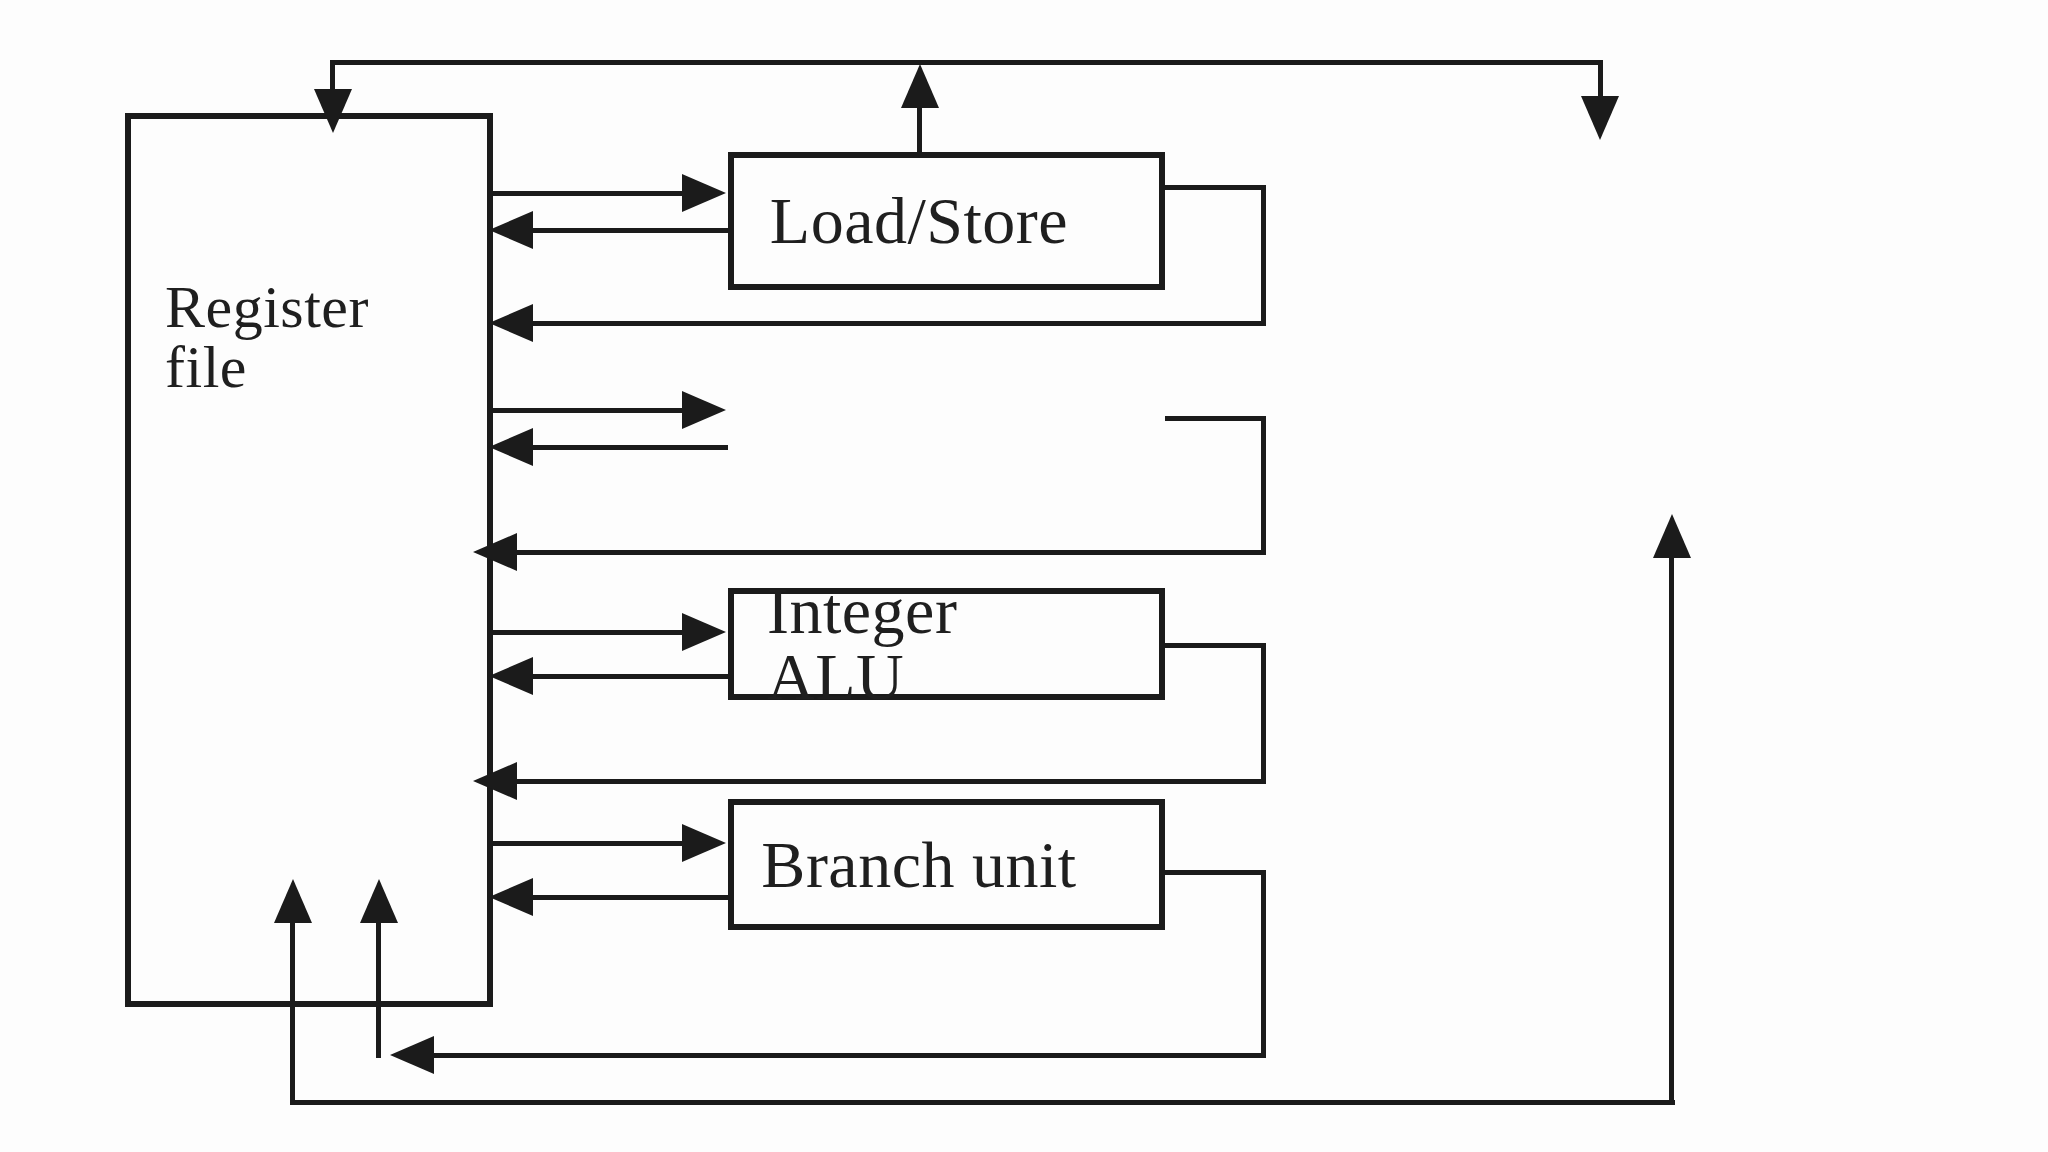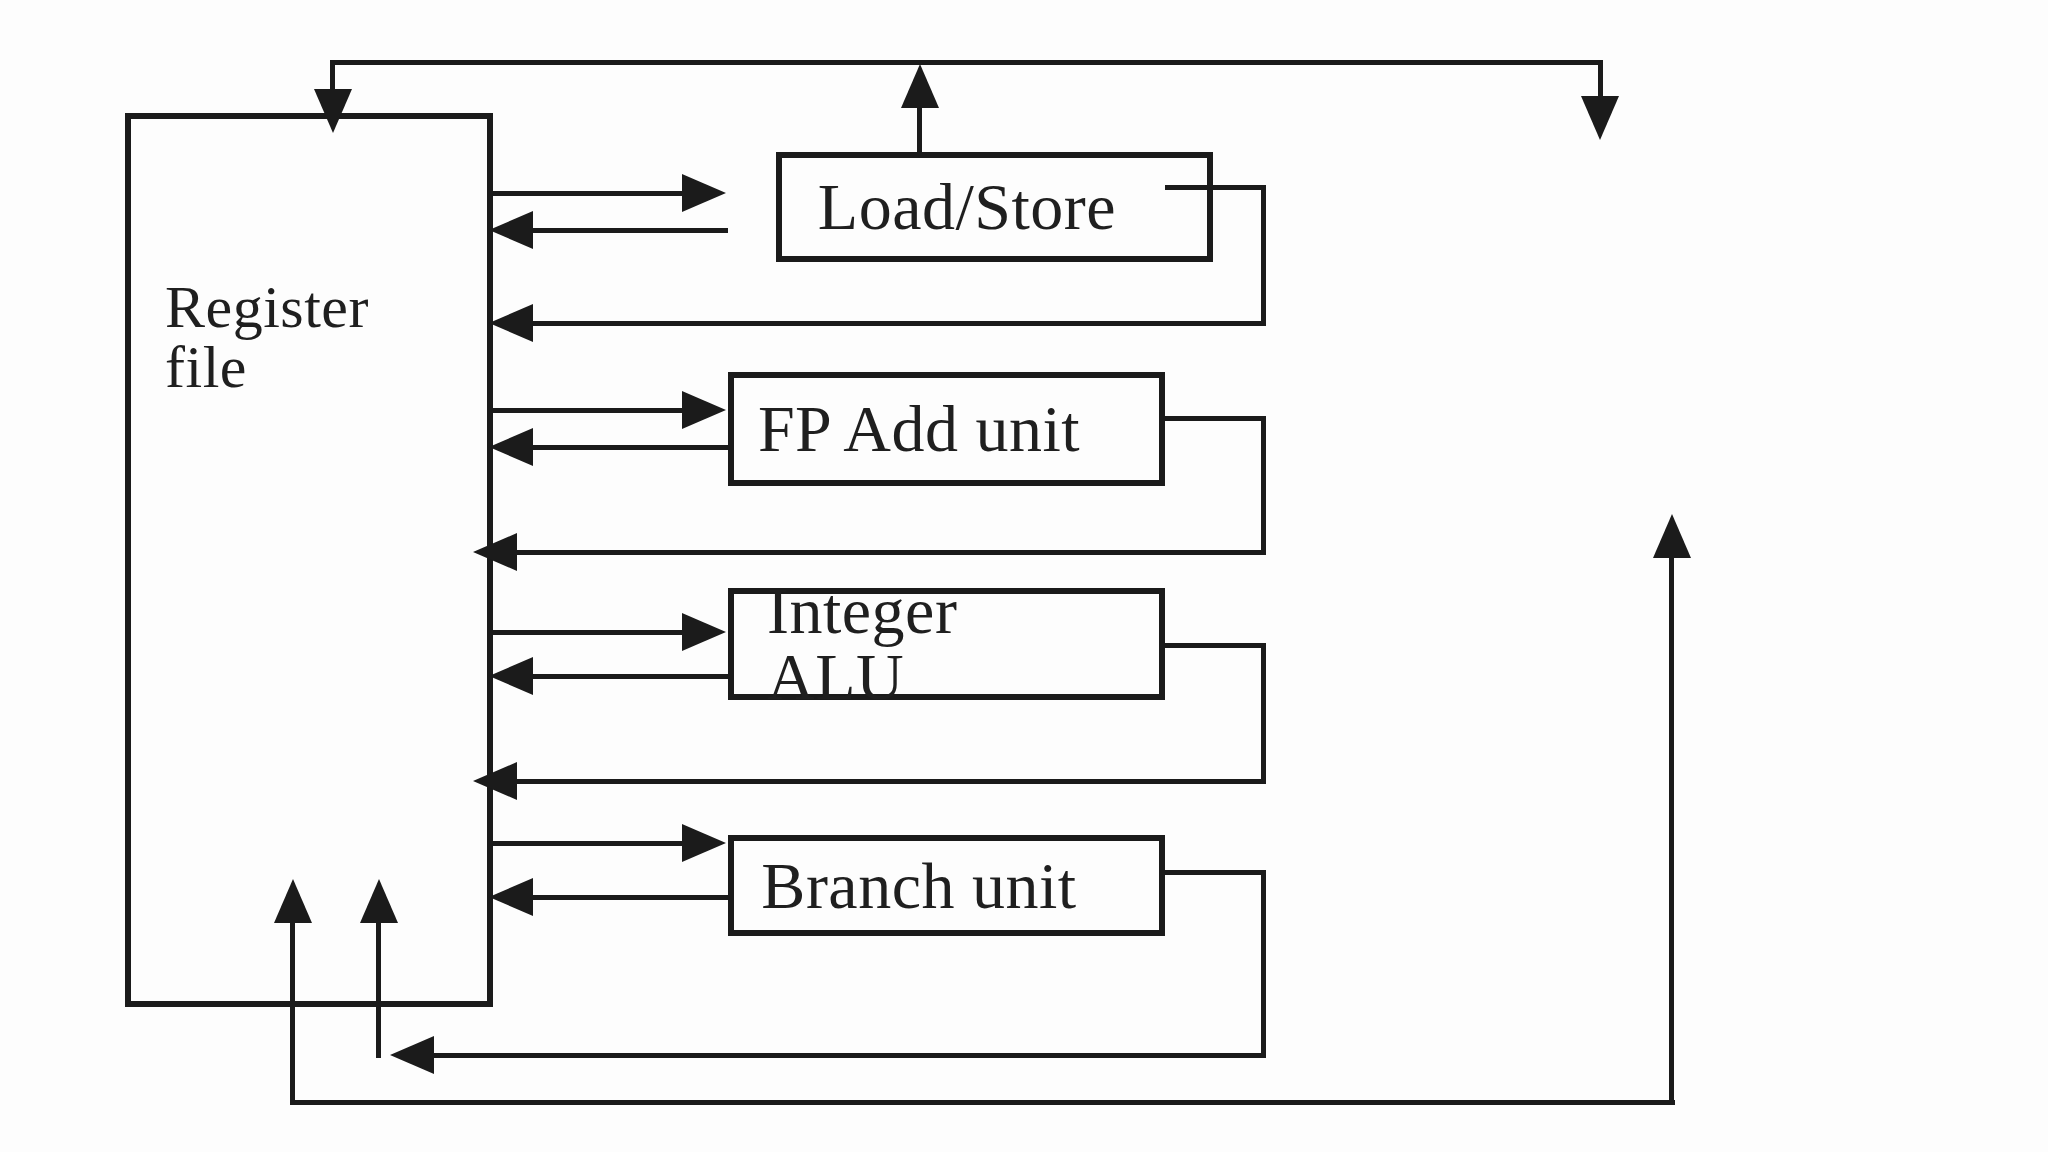--- a/index.html
+++ b/index.html
@@ -42,33 +42,30 @@
 </head>
 <body>
 
 <div class="canvas">
 
   <div class="node" style="left:125px;top:113px;width:368px;height:894px;">
     <span class="label rf-label">Register
 file</span>
   </div>
 
-  <div class="node" style="left:728px;top:152px;width:437px;height:110px;margin-left:48px;">
+  <div class="node" style="left:728px;top:152px;width:437px;height:138px;">
     <span class="label unit-label">Load/Store</span>
   </div>
 
-  <div class="node" style="left:728px;top:372px;width:437px;height:114px;">
-    <span class="label unit-label">FP Add unit</span>
-  </div>
 
   <div class="node" style="left:728px;top:588px;width:437px;height:112px;padding-left:33px;">
     <span class="label unit-label">Integer ALU</span>
   </div>
 
-  <div class="node" style="left:728px;top:835px;width:437px;height:101px;">
+  <div class="node" style="left:728px;top:799px;width:437px;height:131px;">
     <span class="label unit-label">Branch unit</span>
   </div>
 
 
   <div class="hl" style="left:330px;top:60px;width:1273px;"></div>
   <div class="vl" style="left:330px;top:60px;height:38px;"></div>
   <div class="ar down" style="left:314px;top:89px;"></div>
   <div class="vl" style="left:1598px;top:60px;height:45px;"></div>
   <div class="ar down" style="left:1581px;top:96px;"></div>
   <div class="vl" style="left:917px;top:104px;height:48px;"></div>

